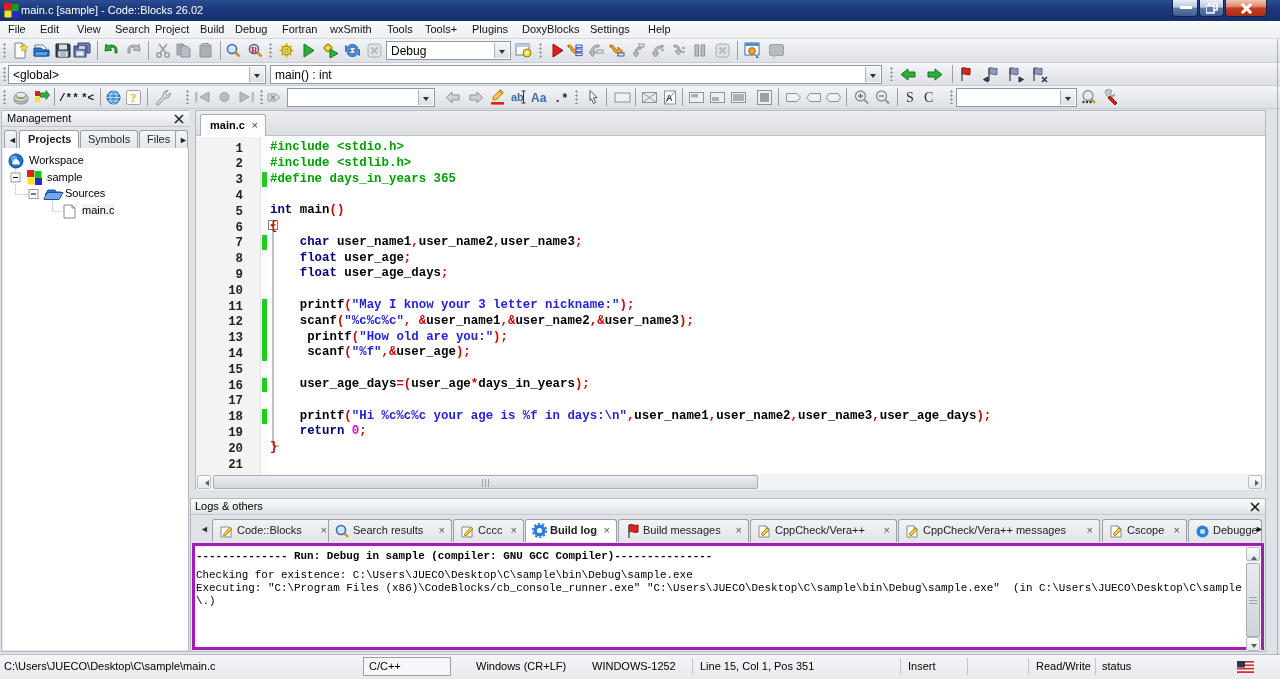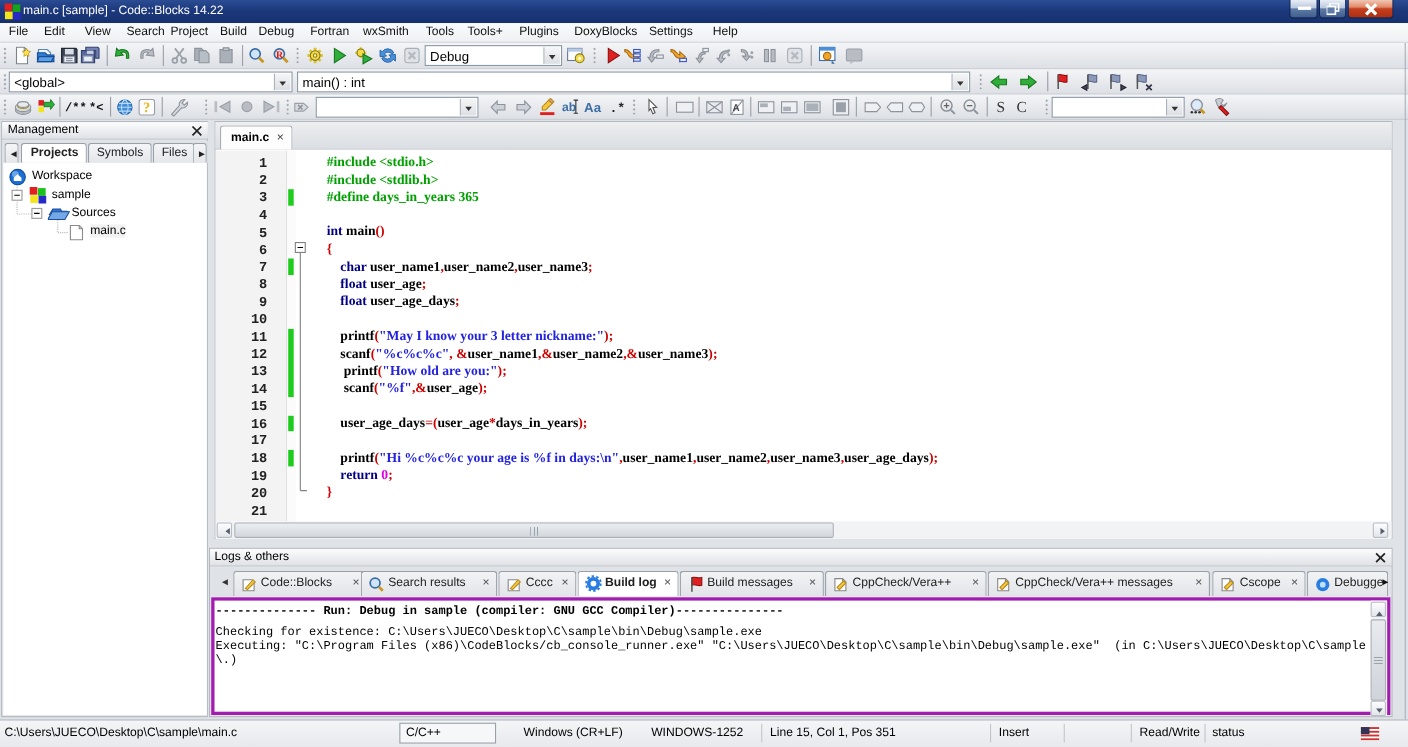--- a/index.html
+++ b/index.html
@@ -38,21 +38,21 @@
 #mgtree{position:absolute;left:1px;top:37px;width:185px;height:502px;background:#ffffff}
 .trow{position:absolute;font-size:11px;color:#000;white-space:nowrap}
 
 #edit{left:195px;top:110px;width:1071px;height:380px;background:#fff;border:1px solid #b4b9c0}
 #edtabs{position:absolute;left:0;top:0;width:1069px;height:25px;background:linear-gradient(#eceef0,#dbdee2);border-bottom:1px solid #c0c4ca}
 #edtab1{position:absolute;left:4px;top:3px;width:66px;height:22px;background:#fdfdfd;border:1px solid #a8aeb6;border-bottom:none;border-radius:3px 3px 0 0;font-size:11px;font-weight:bold;color:#000}
 #gutter{position:absolute;left:0;top:26px;width:65px;height:337px;background:#f3f3f3;border-right:1px solid #e0e0e0}
 #marg2{position:absolute;left:66px;top:26px;width:7px;height:337px;background:#fbfbfb}
 .lnum{position:absolute;right:17px;width:40px;text-align:right;font-family:"Liberation Mono",monospace;font-size:12.4px;font-weight:bold;color:#222}
 .gbar{position:absolute;left:66px;width:5px;height:15px;background:#1ecb1e}
-#code{position:absolute;left:101px;top:29px;font-family:Liberation Serif, serif;font-size:12.4px;font-weight:bold;line-height:15.8px;white-space:pre;color:#000}
+#code{position:absolute;left:74px;top:29px;font-family:Liberation Mono, monospace;font-size:12.4px;font-weight:bold;line-height:15.8px;white-space:pre;color:#000}
 .k{color:#000080}.s{color:#2323dd}.o{color:#cc0000}.g{color:#00a000}.n{color:#e000e0}
 #hscroll{position:absolute;left:0;top:363px;width:1069px;height:16px;background:#f2f3f5}
 
 #logs{left:190px;top:498px;width:1076px;height:154px;background:#e4e6ea;border:1px solid #b4b9c0}
 #loghead{position:absolute;left:0;top:0;width:1074px;height:16px;background:linear-gradient(#fcfcfd,#dfe2e6);border-bottom:1px solid #c3c7cd;font-size:11px;color:#000}
 #logtabs{position:absolute;left:0;top:17px;width:1074px;height:26px;background:#dfe2e6}
 .ltab{position:absolute;top:3px;height:23px;background:linear-gradient(#f2f3f5,#e2e4e8);border:1px solid #9aa0a8;border-bottom:none;border-radius:3px 3px 0 0;font-size:11px;color:#222}
 .ltab.act{background:#fff;font-weight:bold}
 .ltab .x{position:absolute;right:6px;top:4px;color:#555;font-size:11px;font-weight:normal}
 #logbody{position:absolute;left:1px;top:44px;width:1072px;height:107px;background:#fff;border:3px solid #a21caf;font-family:"Liberation Mono",monospace;font-size:10.9px;line-height:13.2px;white-space:pre;color:#000}
@@ -75,21 +75,21 @@
 <body>
 <div id="win">
 
 <div id="titlebar" class="abs">
   <svg class="abs" style="left:4px;top:3px" width="15" height="15">
     <rect x="0" y="0" width="7" height="7" fill="#e02020"></rect>
     <rect x="7.5" y="1" width="7" height="7" fill="#17a317"></rect>
     <rect x="0.5" y="7.5" width="7" height="7" fill="#f3e51c"></rect>
     <rect x="8" y="8" width="7" height="7" fill="#2929c8"></rect>
   </svg>
-  <span class="ttxt abs">main.c [sample] - Code::Blocks 14.22</span>
+  <span class="ttxt abs">main.c [sample] - Code::Blocks 26.02</span>
   <div id="bmin" class="abs wbtn">
         <span class="wg" style="left:7px;top:6px;width:12px;height:3px;background:#fff"></span>
       </div>
   <div id="bmax" class="abs wbtn">
         <svg style="position:absolute;left:6px;top:3px" width="12" height="11">
           <rect x="3" y="0" width="8" height="7" fill="none" stroke="#fff" stroke-width="1.5"></rect>
           <rect x="0" y="3" width="8" height="7" fill="#5f7ca6" stroke="#fff" stroke-width="1.5"></rect>
         </svg>
       </div>
   <div id="bclose" class="abs wbtn">

